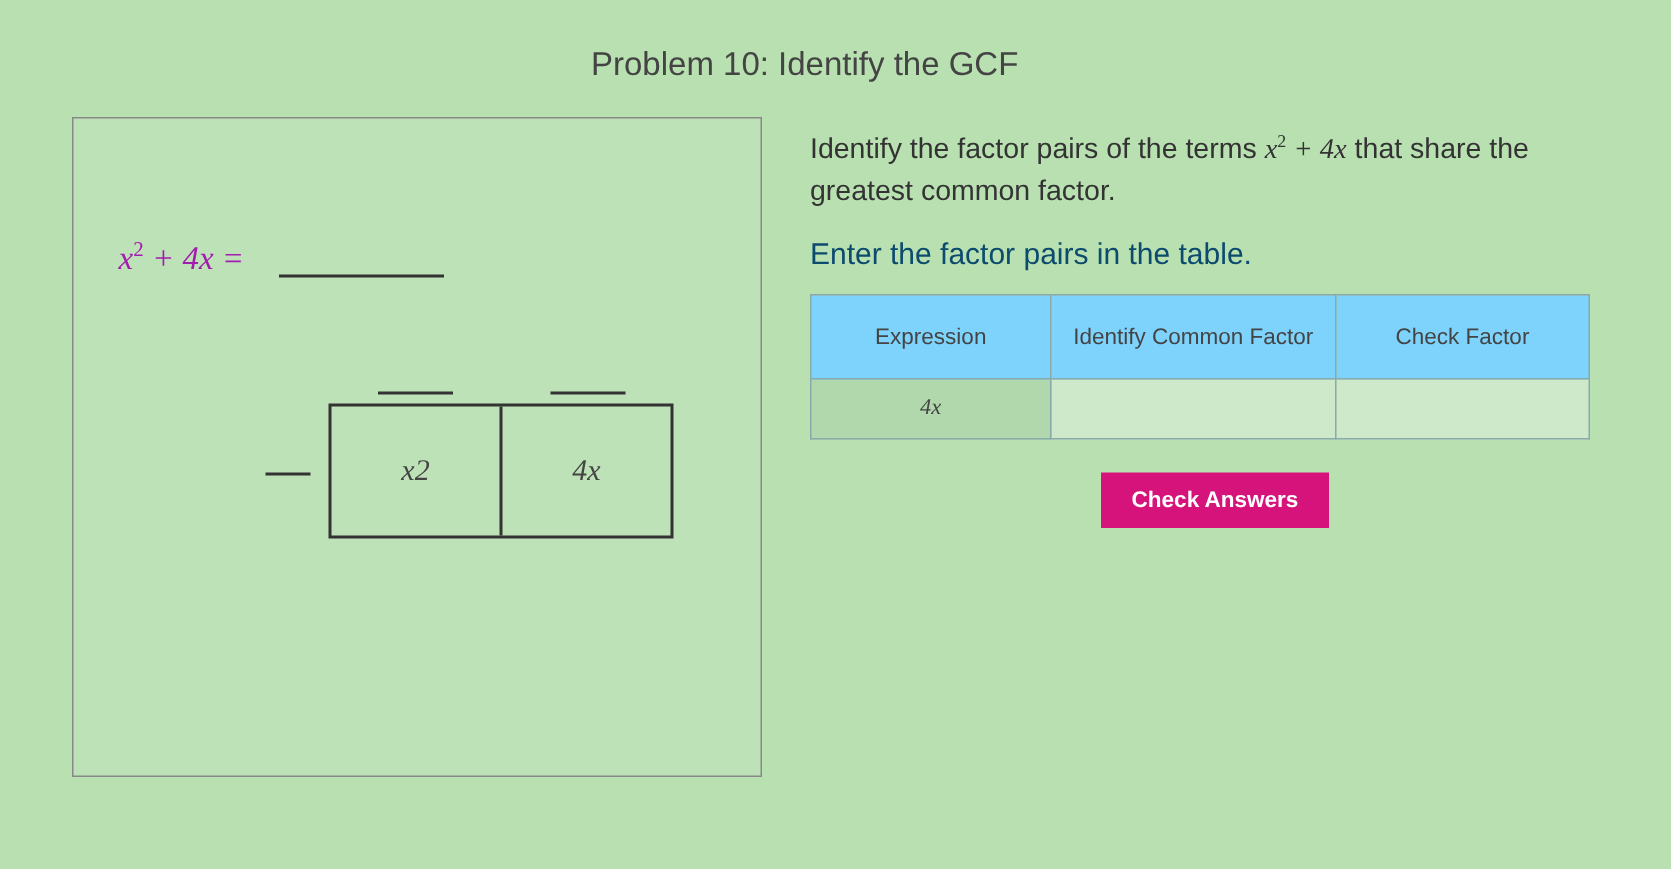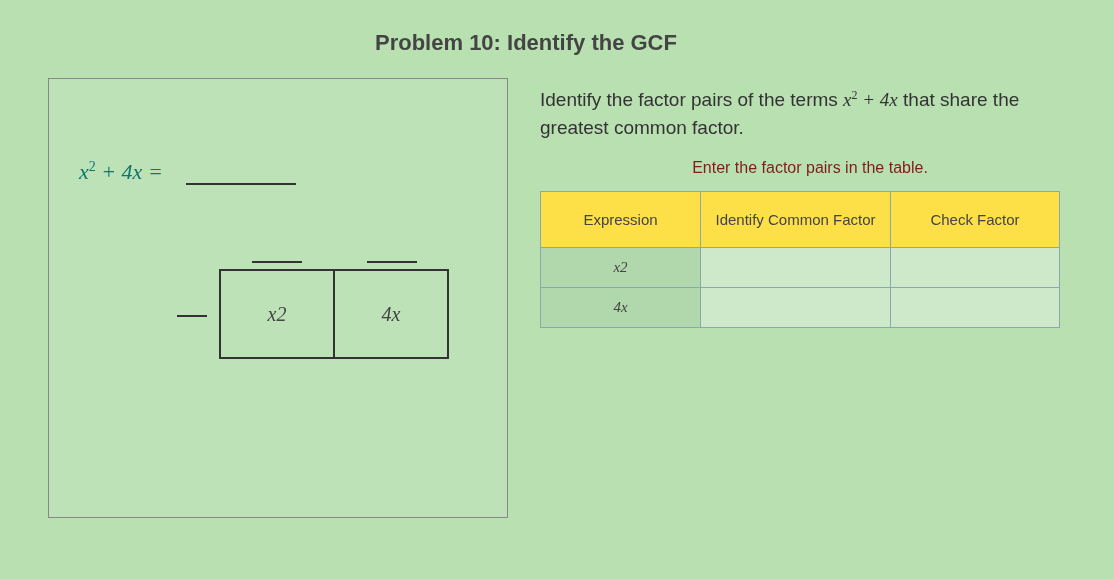--- a/index.html
+++ b/index.html
@@ -7,42 +7,42 @@
     font-family: Arial, Helvetica, sans-serif;
     background: #b8e0b0;
     width: 1114px;
     height: 579px;
     position: relative;
     color: #333;
   }
   .title {
     position: absolute;
     top: 30px;
-    left: 375px;
+    left: 394px;
     font-size: 22px;
-    font-weight: 700;
+    font-weight: 400;
     color: #444;
   }
   .workarea {
     position: absolute;
     top: 78px;
     left: 48px;
     width: 460px;
     height: 440px;
     border: 1px solid #888;
     background: rgba(200,230,195,0.4);
   }
   .eq {
     position: absolute;
     top: 80px;
     left: 30px;
     font-family: "Times New Roman", serif;
     font-size: 22px;
     font-style: italic;
-    color: #0f766e;
+    color: #a21caf;
   }
   .eq .sup { font-size: 14px; vertical-align: super; font-style: normal;}
   .eq-blank {
     display: inline-block;
     vertical-align: bottom;
     width: 110px;
     border-bottom: 2px solid #333;
     margin-left: 18px;
     height: 6px;
   }
@@ -90,39 +90,38 @@
   }
   .instr {
     font-size: 19px;
     color: #333;
     line-height: 1.45;
     margin-bottom: 18px;
   }
   .instr .mth { font-family:"Times New Roman",serif; font-style: italic; }
   .instr .sup { font-size:12px; vertical-align: super; font-style: normal;}
   .sub-instr {
-    font-size: 16px;
-    color: #7f1d1d;
+    font-size: 20px;
+    color: #0c4a6e;
     margin-bottom: 14px;
-    text-align: center;
   }
   table.factor {
     border-collapse: collapse;
     width: 520px;
     background: rgba(170,210,170,0.55);
   }
   table.factor th, table.factor td {
     border: 1px solid #8aa;
     font-size: 15px;
     color: #444;
     text-align: center;
     vertical-align: middle;
   }
   table.factor th {
-    background: #fde047;
+    background: #7dd3fc;
     font-weight: 400;
     height: 56px;
     padding: 4px 6px;
   }
   table.factor td { height: 40px; font-family:"Times New Roman",serif; font-style: italic;}
   table.factor td.inputcell { background: rgba(220,240,215,0.7); cursor:text;}
   .check-btn {
     display: block;
     margin: 22px auto 0 auto;
     background: #d6137a;
@@ -171,25 +170,21 @@
   <table class="factor">
     <thead>
       <tr>
         <th style="width:160px">Expression</th>
         <th style="width:190px">Identify Common Factor</th>
         <th>Check Factor</th>
       </tr>
     </thead>
     <tbody>
       <tr>
-        <td>x<span class="sup">2</span></td>
-        <td class="inputcell"></td>
-        <td class="inputcell"></td>
-      </tr>
-      <tr>
         <td>4x</td>
         <td class="inputcell"></td>
         <td class="inputcell"></td>
       </tr>
     </tbody>
   </table>
 
+  <button class="check-btn">Check Answers</button>
 </div>
 
 </body></html>

